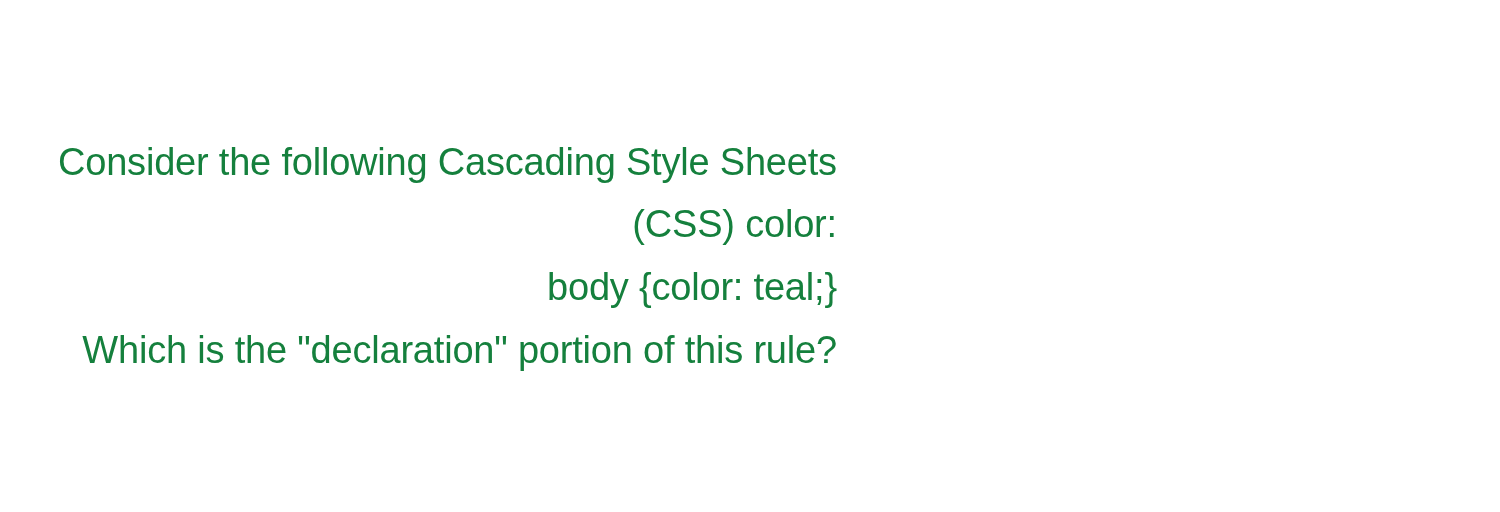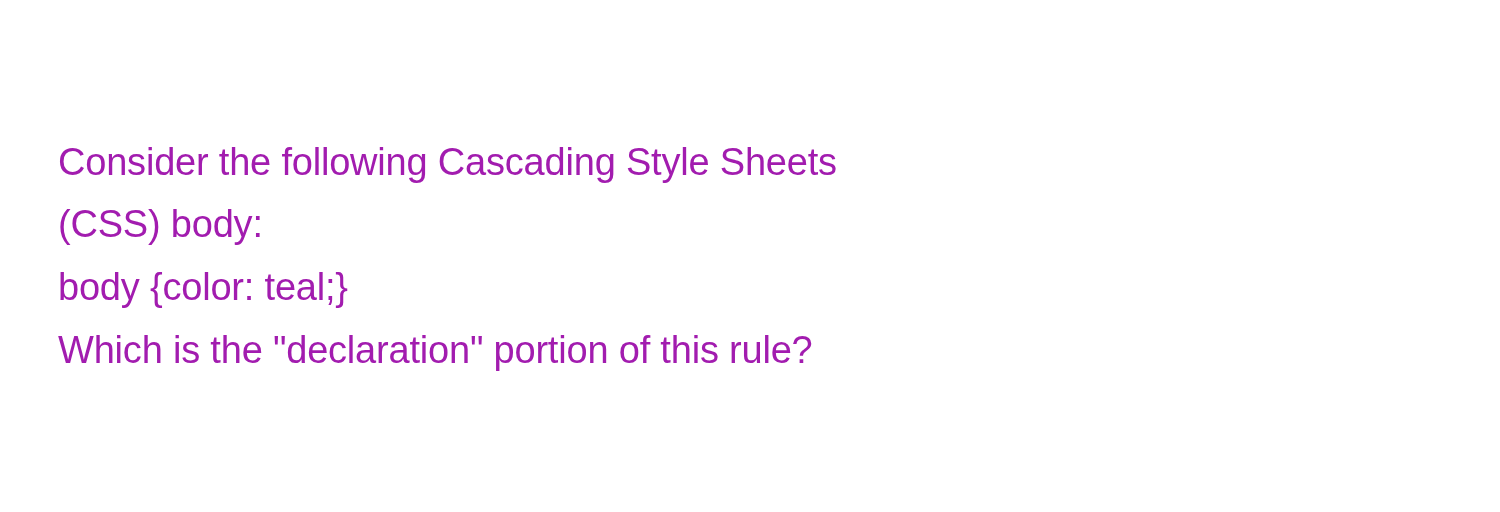--- a/index.html
+++ b/index.html
@@ -12,26 +12,27 @@
       display: flex;
       align-items: center;
     }
     .content {
       padding-left: 58px;
       padding-right: 58px;
       max-width: 930px;
     }
     .line {
       font-size: 38px;
-      color: #a21caf;
+      color: #15803d;
       line-height: 1.65;
       letter-spacing: -0.2px;
+      text-align: right;
     }
   </style>
 </head>
 <body>
 
 <div class="content">
   <div class="line">Consider the following Cascading Style Sheets</div>
-  <div class="line">(CSS) body:</div>
+  <div class="line">(CSS) color:</div>
   <div class="line">body {color: teal;}</div>
   <div class="line">Which is the "declaration" portion of this rule?</div>
 </div>
 
 </body></html>

